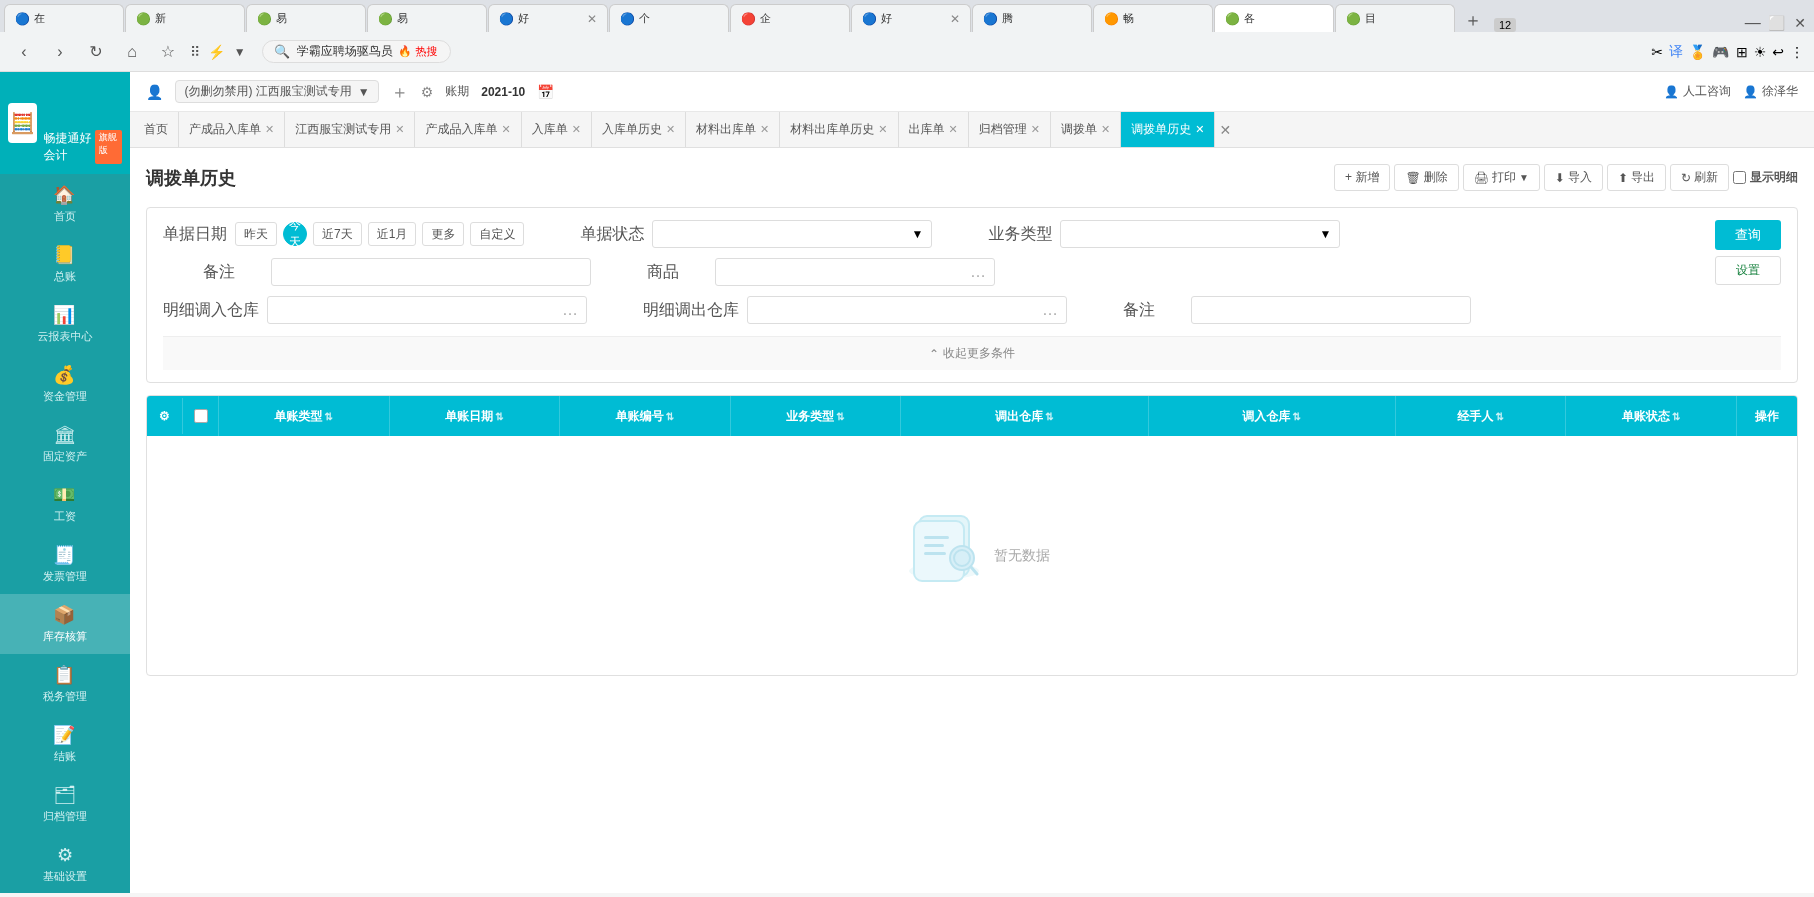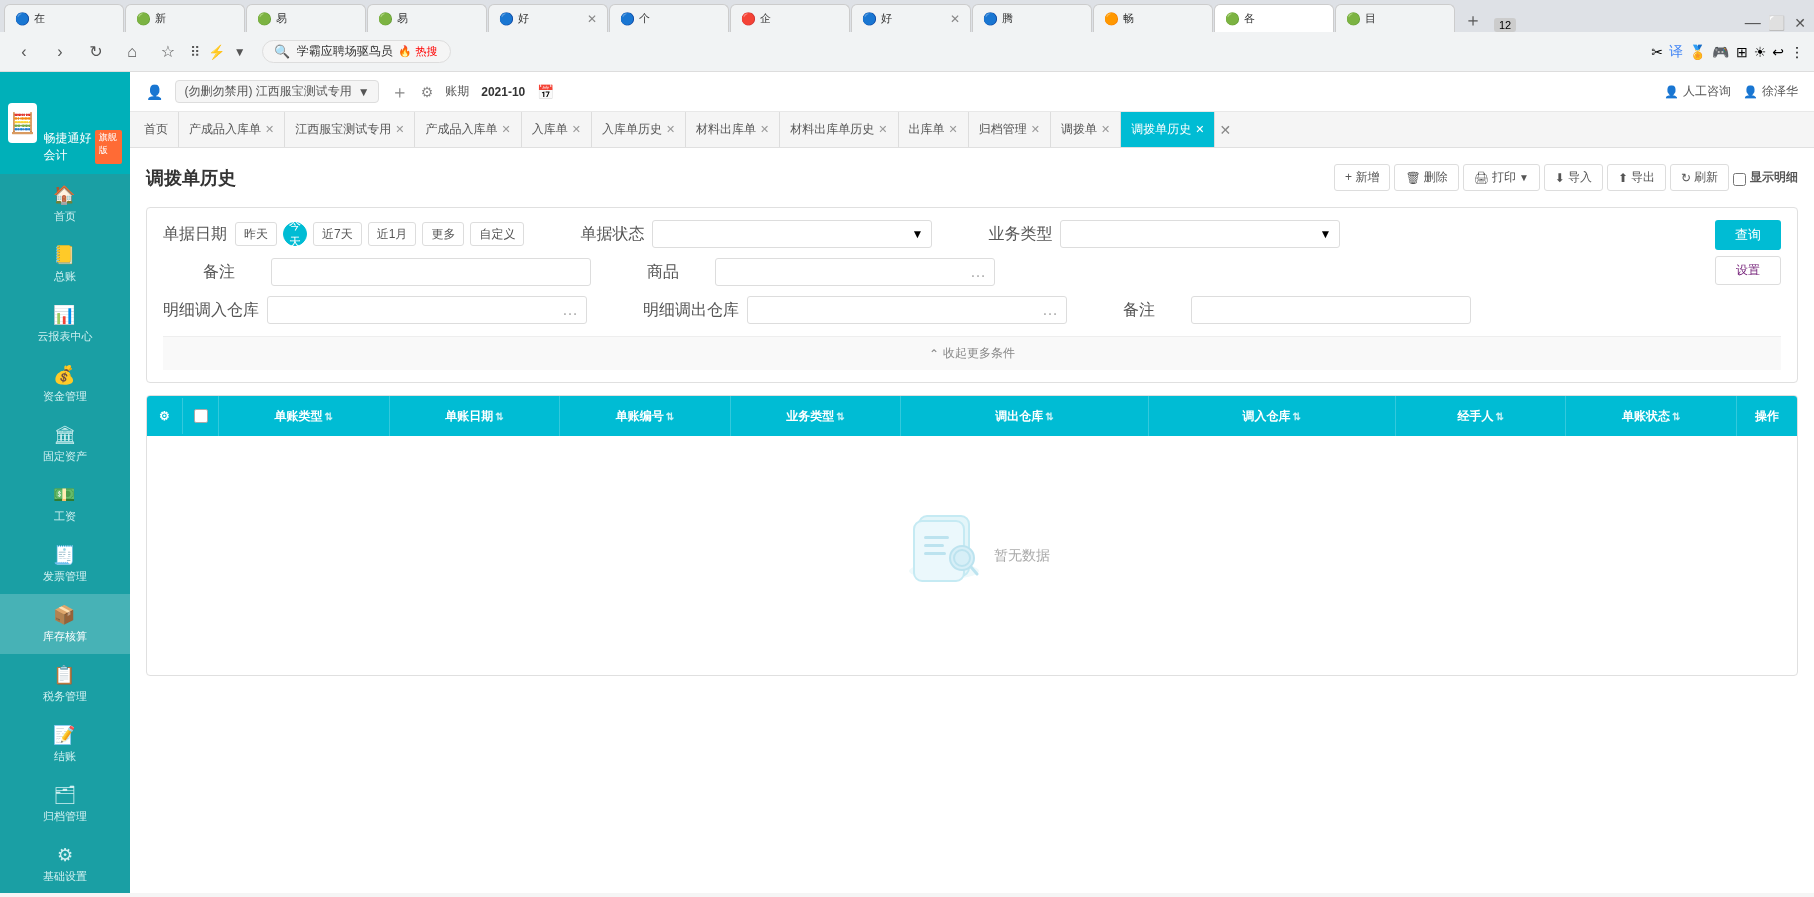--- a/index.html
+++ b/index.html
@@ -51,37 +51,37 @@
     .page-tab { display: flex; align-items: center; padding: 4px 10px; font-size: 12px; color: #555; cursor: pointer; white-space: nowrap; border-right: 1px solid #ddd; gap: 4px; height: 100%; }
     .page-tab.active { background: #00bcd4; color: #fff; }
     .page-tab .close-btn { color: #999; font-size: 11px; }
     .page-tab.active .close-btn { color: #fff; }
 
     
     .content-area { flex: 1; padding: 16px; overflow-y: auto; background: #fff; }
     .page-title { font-size: 18px; font-weight: bold; color: #333; margin-bottom: 16px; display: flex; align-items: center; justify-content: space-between; }
     .page-actions { display: flex; gap: 4px; align-items: center; }
     .action-btn { display: flex; align-items: center; gap: 3px; padding: 4px 10px; border: 1px solid #ddd; border-radius: 3px; background: #fff; cursor: pointer; font-size: 12px; color: #555; }
-    .display-toggle { display: flex; align-items: flex-end; gap: 4px; font-size: 12px; color: #555; }
+    .display-toggle { display: flex; align-items: center; gap: 4px; font-size: 12px; color: #555; }
 
     
     .filter-section { background: #fff; border: 1px solid #e0e0e0; border-radius: 4px; padding: 12px 16px; margin-bottom: 12px; }
     .filter-row { display: flex; align-items: center; gap: 16px; margin-bottom: 10px; flex-wrap: wrap; }
     .filter-row:last-child { margin-bottom: 12px; }
     .filter-item { display: flex; align-items: center; gap: 8px; }
     .filter-label { font-size: 16px; color: #555; white-space: nowrap; min-width: 60px; }
     .filter-input { height: 28px; border: 1px solid #ddd; border-radius: 3px; padding: 0 8px; font-size: 12px; width: 200px; }
     .filter-select { height: 28px; border: 1px solid #ddd; border-radius: 3px; padding: 0 8px; font-size: 12px; width: 300px; display: flex; align-items: center; justify-content: space-between; cursor: pointer; background: #fff; }
     .date-filter { display: flex; align-items: center; gap: 6px; }
     .date-btn { height: 24px; padding: 0 8px; border: 1px solid #ddd; border-radius: 3px; background: #fff; cursor: pointer; font-size: 12px; color: #555; }
     .date-btn.active { background: #00bcd4; color: #fff; border-color: #00bcd4; border-radius: 50%; width: 24px; padding: 0; display: flex; align-items: center; justify-content: center; }
     .date-range { font-size: 11px; color: #888; }
     .more-conditions { display: flex; align-items: center; gap: 4px; font-size: 12px; color: #888; cursor: pointer; padding: 8px; background: #f9f9f9; border-top: 1px solid #eee; justify-content: center; }
     .query-btn { background: #00bcd4; color: #fff; border: none; border-radius: 3px; padding: 6px 20px; cursor: pointer; font-size: 13px; }
-    .settings-btn { background: #fff; color: #701a75; border: 1px solid #ddd; border-radius: 3px; padding: 5px 16px; cursor: pointer; font-size: 12px; }
+    .settings-btn { background: #fff; color: #15803d; border: 1px solid #ddd; border-radius: 3px; padding: 5px 16px; cursor: pointer; font-size: 12px; }
     .filter-right { margin-left: auto; display: flex; flex-direction: column; gap: 6px; }
     .ellipsis { color: #aaa; font-size: 16px; cursor: pointer; }
 
     
     .table-section { border: 1px solid #e0e0e0; border-radius: 4px; overflow: hidden; }
     .table-header { background: #00bcd4; display: flex; align-items: center; height: 40px; }
     .th-cell { display: flex; align-items: center; justify-content: center; color: #fff; font-size: 12px; font-weight: bold; padding: 0 8px; border-right: 1px solid rgba(255,255,255,0.2); height: 100%; gap: 2px; cursor: pointer; flex-shrink: 0; }
     .th-cell:last-child { border-right: none; }
     .th-settings { width: 40px; }
     .th-checkbox { width: 36px; }

